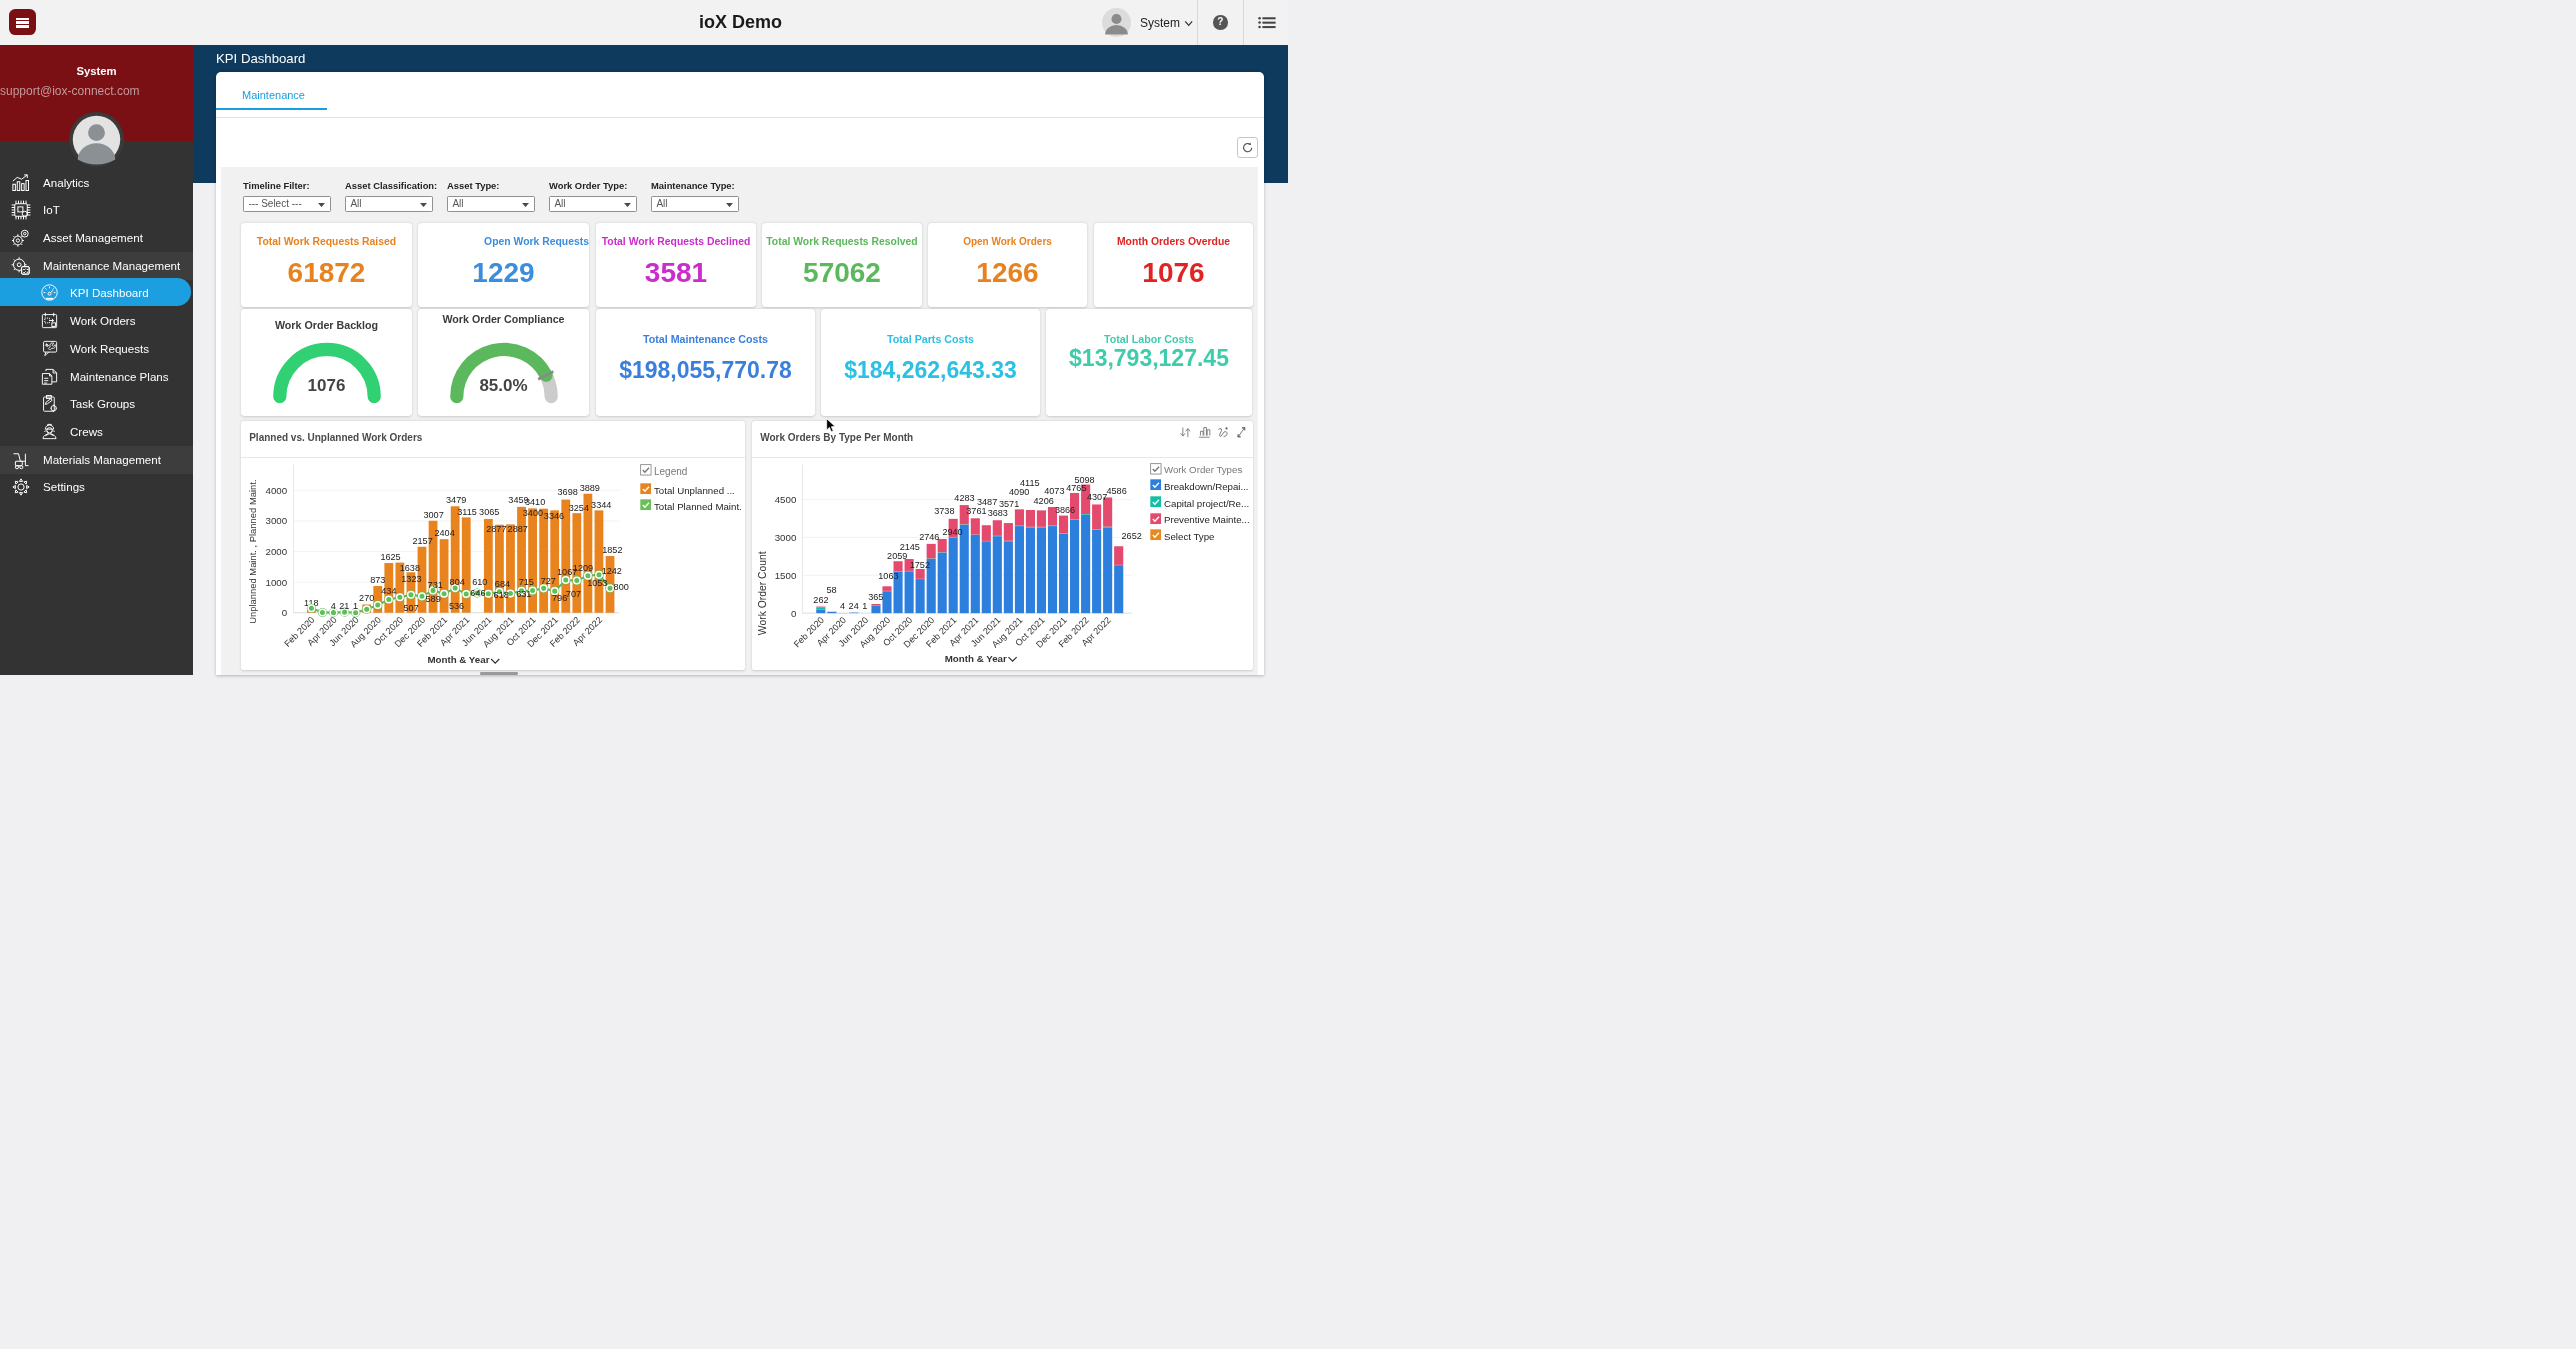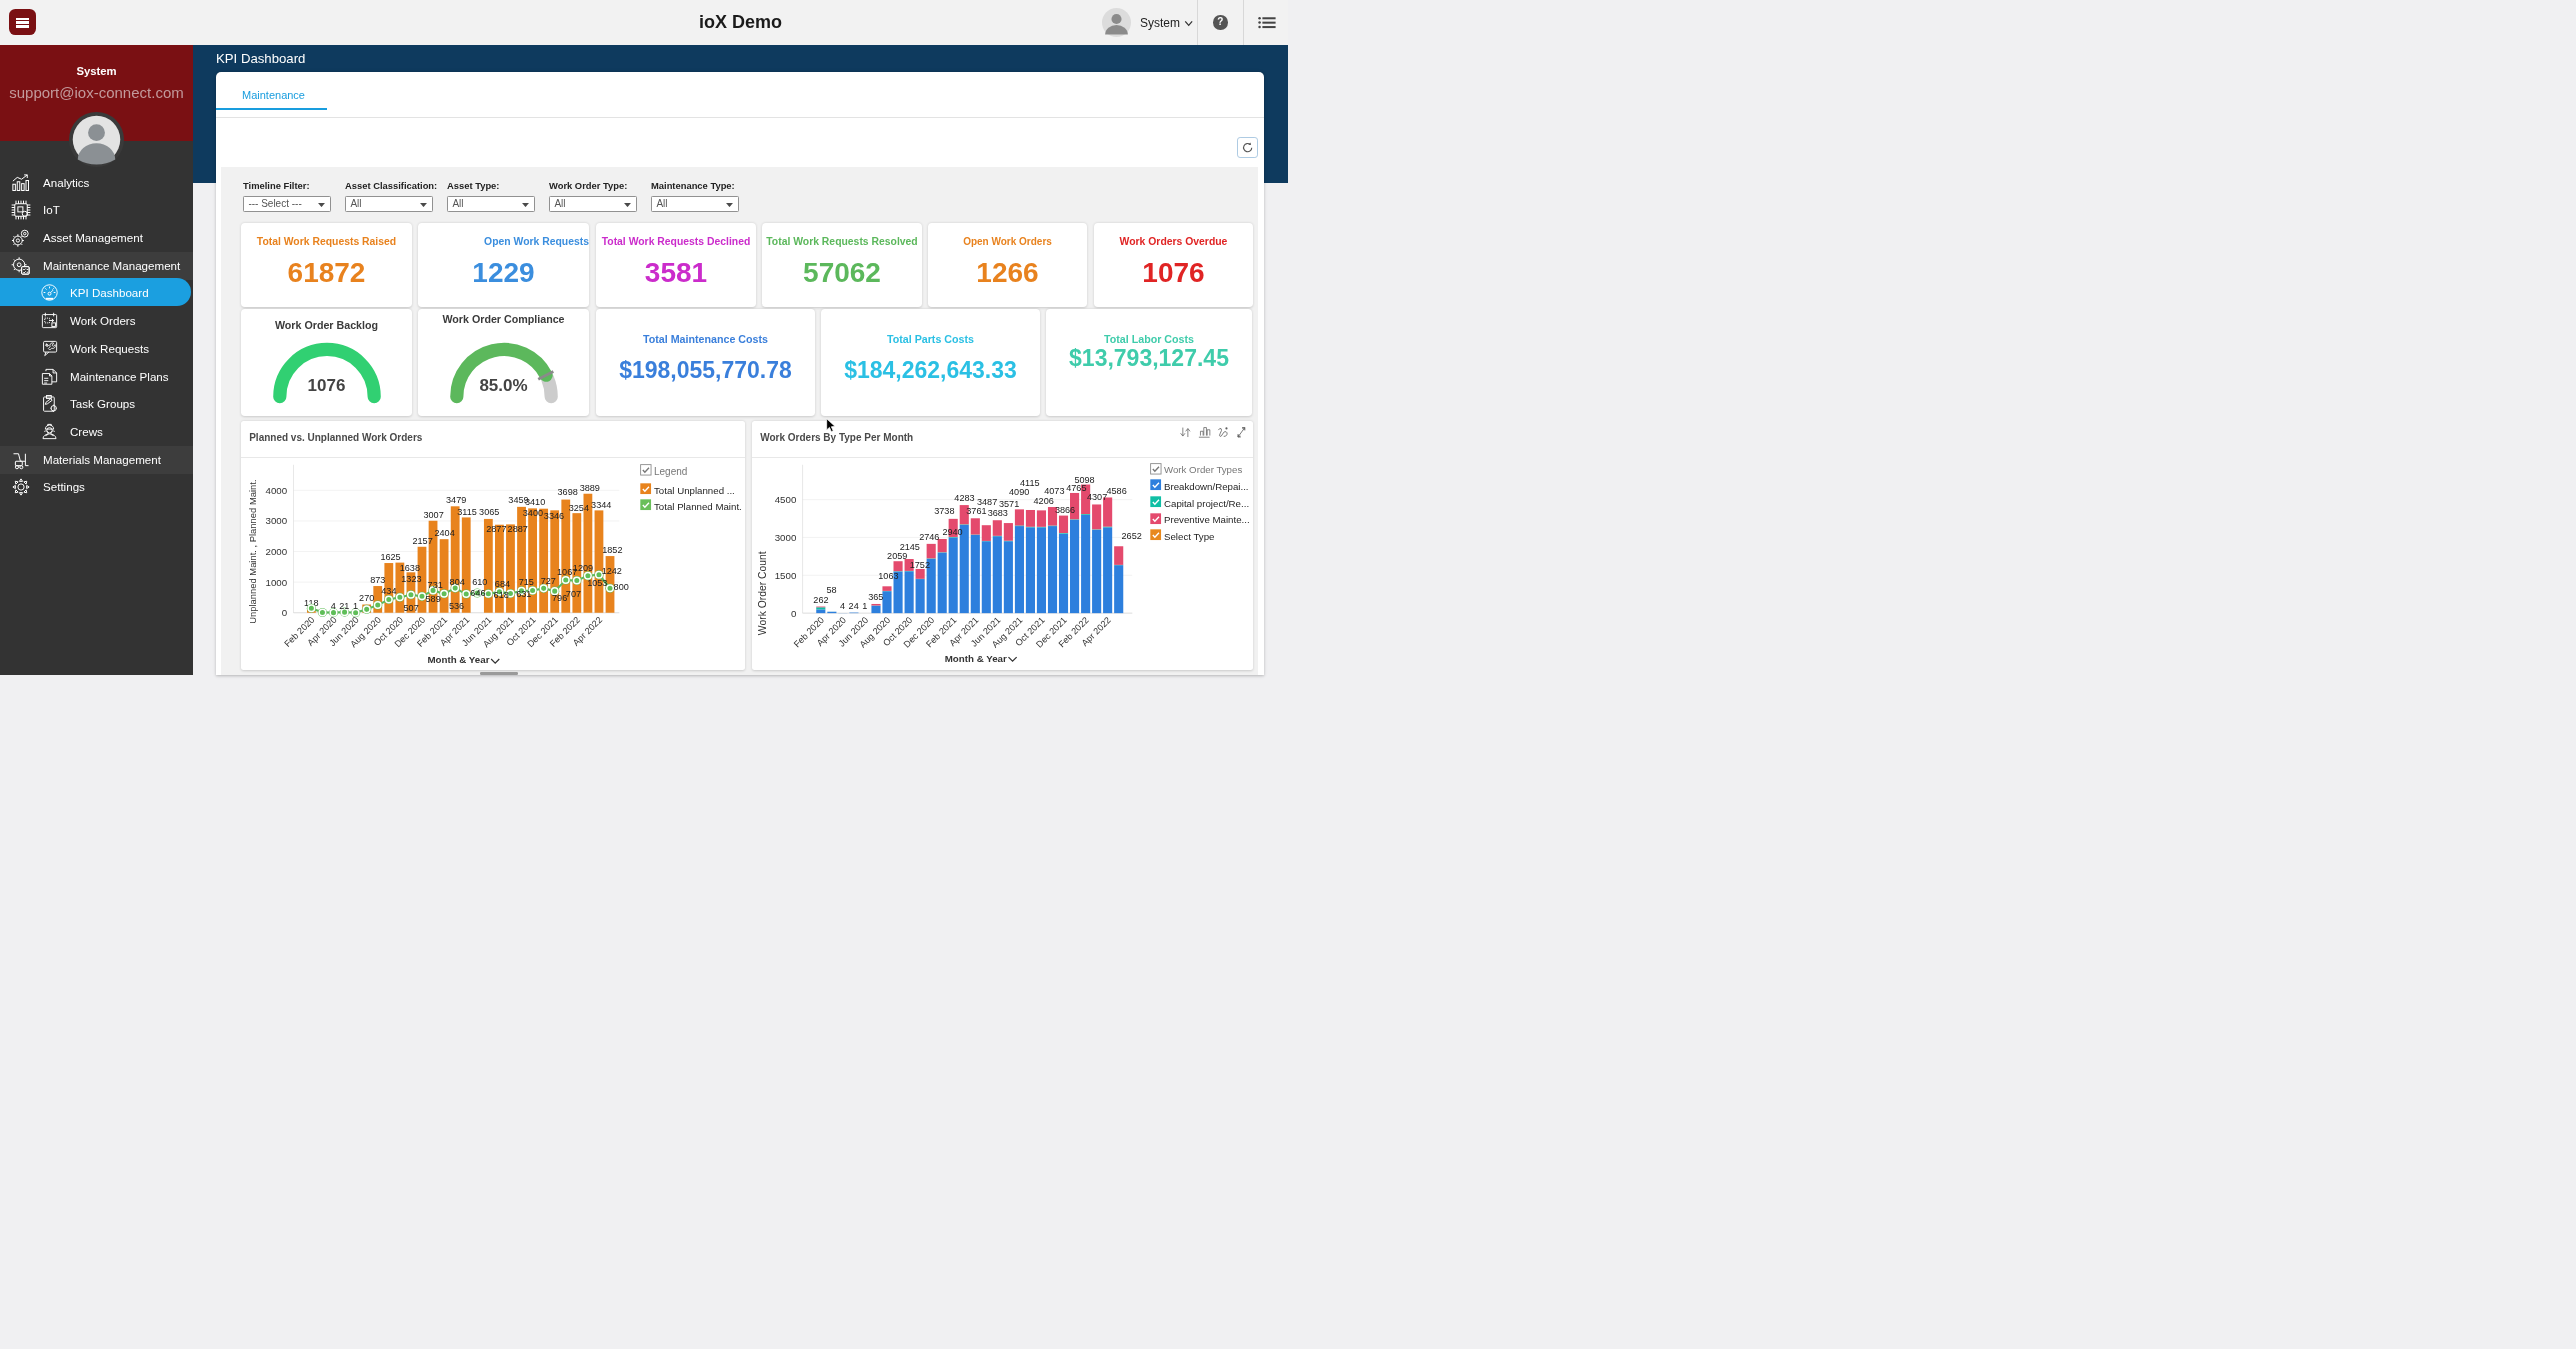--- a/index.html
+++ b/index.html
@@ -37,21 +37,21 @@
       <rect x="7" y="9" width="21" height="3.2" fill="#444"></rect>
       <circle cx="2.5" cy="17.5" r="2" fill="#444"></circle>
       <rect x="7" y="16" width="21" height="3.2" fill="#444"></rect>
     </svg>
   </div>
 <div class="abs" style="left:193px;top:45px;width:1095px;height:138px;background:#0e3a5e"></div>
 <div class="abs nw" style="left:216px;top:51px;font-size:13.2px;color:#fff">KPI Dashboard</div>
 <div class="abs" style="left:0;top:45px;width:193px;height:630px;background:#333333">
     <div class="abs" style="left:0;top:0;width:193px;height:96px;background:#7a1013"></div>
     <div class="abs" style="left:0;top:19.5px;width:193px;text-align:center;font-size:11.3px;font-weight:bold;color:#fff">System</div>
-    <div class="abs" style="left:0;top:39px;width:193px;text-align:center;font-size:15px;color:#c2999b">support@iox-connect.com</div>
+    <div class="abs" style="left:0;top:39px;width:193px;font-size:12px;color:#c2999b">support@iox-connect.com</div>
     <svg class="abs" style="left:69px;top:67px" width="55" height="55" viewBox="0 0 88 88">
       <circle cx="44" cy="44" r="44" fill="#3a3a3a"></circle>
       <circle cx="44" cy="44" r="38" fill="#e3e3e3"></circle>
       <circle cx="44" cy="33" r="13.5" fill="#8b9094"></circle>
       <path d="M14 76 a30 26 0 0 1 60 0 q -14 8 -30 8 q -16 0 -30 -8 z" fill="#8b9094"></path>
     </svg>
     <div class="mi" style="top:124px;">
       <span class="ic"><svg width="20" height="20" viewBox="0 0 32 32" fill="none" stroke="#ffffff" stroke-width="1.6">
           <rect x="3" y="18" width="4" height="10"></rect>
           <rect x="10" y="14" width="4" height="14"></rect>
@@ -238,21 +238,21 @@
   </div>
 <div class="card" style="left:762px;top:223px;width:160px;height:84px">
     <div class="nw" style="margin-top:12.6px;text-align:center;font-size:10.4px;font-weight:bold;color:#5cb85c">Total Work Requests Resolved</div>
     <div style="margin-top:10px;text-align:center;font-size:28px;font-weight:bold;color:#5cb85c">57062</div>
   </div>
 <div class="card" style="left:928px;top:223px;width:159px;height:84px">
     <div class="nw" style="margin-top:12.6px;text-align:center;font-size:10px;font-weight:bold;color:#e8821e">Open Work Orders</div>
     <div style="margin-top:10px;text-align:center;font-size:28px;font-weight:bold;color:#e8821e">1266</div>
   </div>
 <div class="card" style="left:1094px;top:223px;width:159px;height:84px">
-    <div class="nw" style="margin-top:12.6px;text-align:center;font-size:10.4px;font-weight:bold;color:#e02424">Work Orders Overdue</div>
+    <div class="nw" style="margin-top:12.6px;text-align:center;font-size:10.4px;font-weight:bold;color:#e02424">Month Orders Overdue</div>
     <div style="margin-top:10px;text-align:center;font-size:28px;font-weight:bold;color:#e02424">1076</div>
   </div>
 <div class="card" style="left:241px;top:309px;width:171px;height:107px">
     <div class="nw" style="margin-top:10px;text-align:center;font-size:10.7px;font-weight:bold;color:#3b3b3b">Work Order Backlog</div>
     <div style="position:absolute;left:22.6px;top:26.4px"><svg width="126" height="73" viewBox="0 0 200 116">
         <path d="M 25.00 98.00 A 75 75 0 0 1 175.00 98.00" stroke="#31d072" stroke-width="21" fill="none" stroke-linecap="round"></path>
       </svg></div>
     <div style="position:absolute;left:0;top:67px;width:171px;text-align:center;font-size:17px;font-weight:bold;color:#444">1076</div>
   </div>
 <div class="card" style="left:418px;top:309px;width:171px;height:107px">

